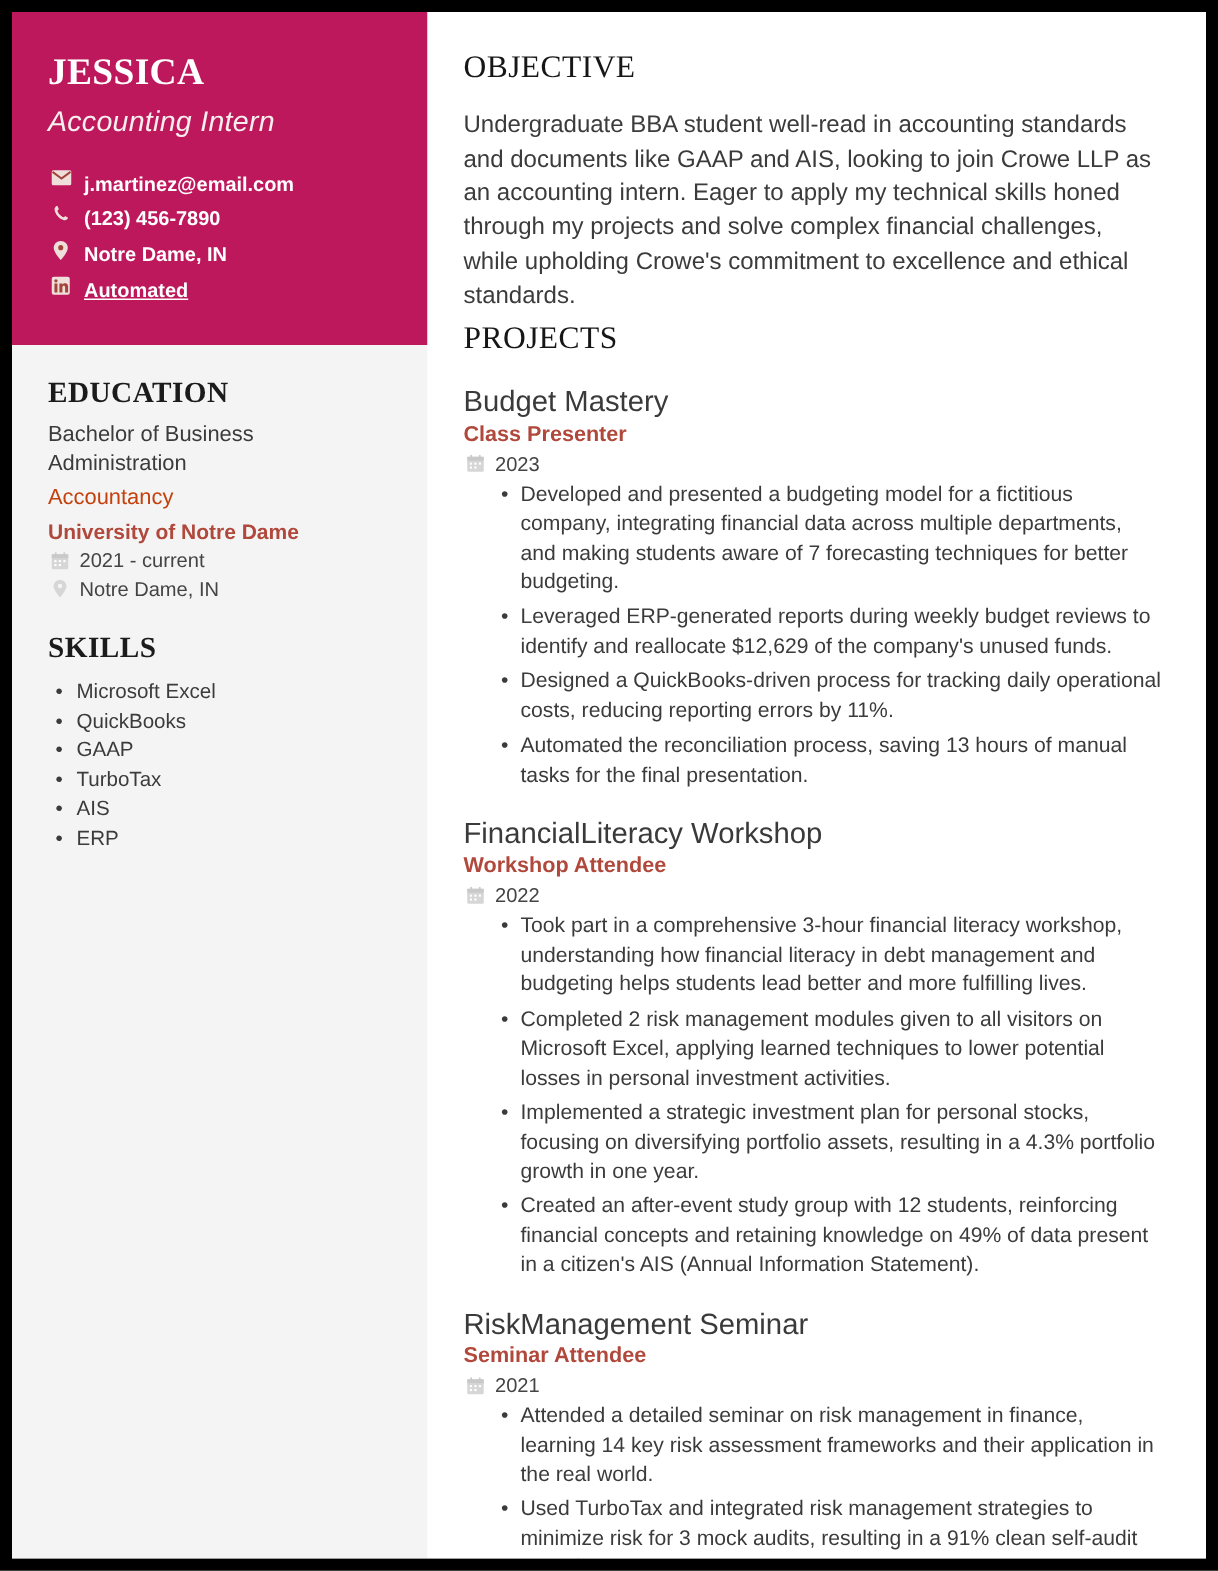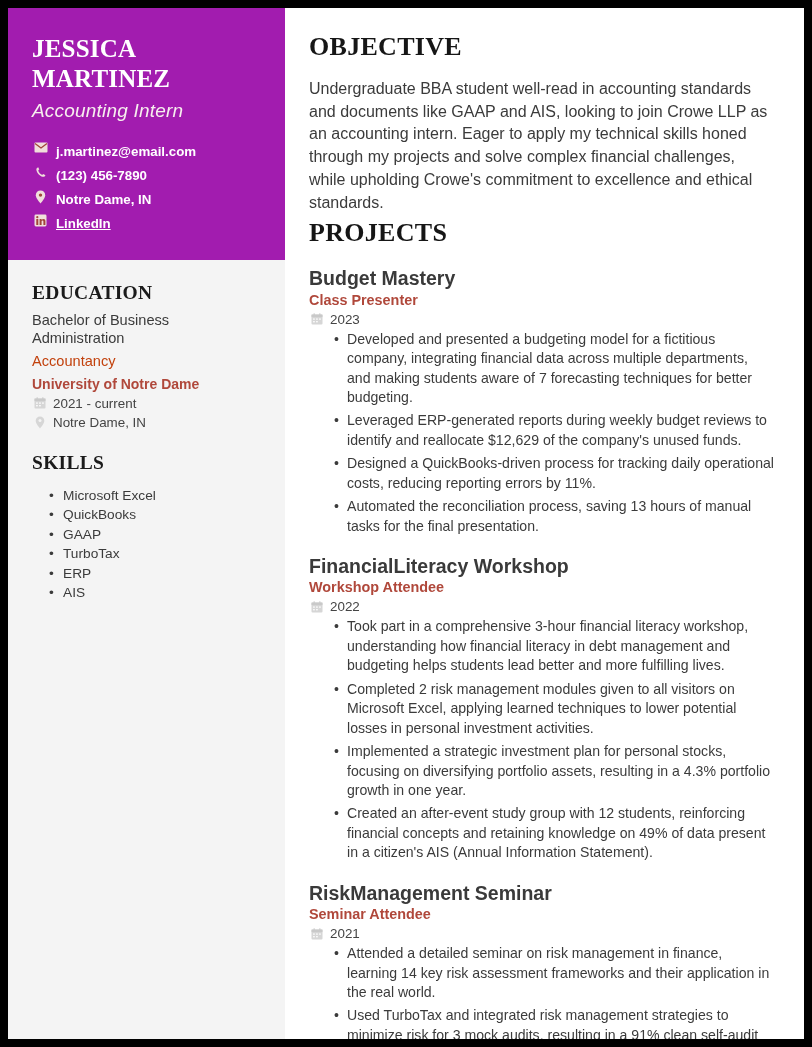--- a/index.html
+++ b/index.html
@@ -26,21 +26,21 @@
 
   
   .sidebar {
     width: 277px;
     flex: 0 0 277px;
     background: #f4f4f4;
     display: flex;
     flex-direction: column;
   }
   .sidebar-header {
-    background: #a21caf;
+    background: #be185d;
     padding: 26px 24px 22px 24px;
   }
   .name-line {
     font-family: "Liberation Serif", serif;
     font-weight: bold;
     font-size: 25px;
     line-height: 1.18;
     color: #ffffff;
     letter-spacing: 0.2px;
   }
@@ -120,21 +120,21 @@
     margin-right: 6px;
     display: flex;
     align-items: center;
     justify-content: center;
     color: #d2d2d2;
   }
   .meta-icon svg { display: block; }
 
   .skills-block { margin-top: 22px; }
   .skills-list {
-    margin: 12px;
+    margin: 0;
     padding-left: 17px;
     list-style: none;
   }
   .skills-list li {
     position: relative;
     font-size: 13.7px;
     color: #3b3b3b;
     line-height: 1.42;
     padding-left: 2px;
   }
@@ -147,38 +147,38 @@
 
   
   .main {
     flex: 1;
     background: #ffffff;
     padding: 24px 30px 0 24px;
     box-sizing: border-box;
   }
   .main-heading {
     font-family: "Liberation Serif", serif;
-    font-weight: bold;
-    font-size: 26px;
+    font-weight: normal;
+    font-size: 21px;
     color: #161616;
     letter-spacing: 0.3px;
     margin: 0 0 8px 0;
   }
   .objective-text {
     font-size: 16px;
     line-height: 1.42;
     color: #3b3b3b;
     margin-bottom: 4px;
   }
   .projects-heading { margin-top: 0; margin-bottom: 4px; }
 
   .project { margin-bottom: 17px; }
   .project-title {
     font-size: 19.5px;
-    font-weight: bold;
+    font-weight: normal;
     color: #3a3a3a;
     line-height: 1.25;
     margin-top: 18px;
   }
   .project-role {
     font-size: 14.4px;
     font-weight: bold;
     color: #b0483b;
     margin-top: 1px;
   }
@@ -210,21 +210,20 @@
 </style>
 </head>
 <body>
 
 <div class="page">
 
   <aside class="sidebar">
 
     <div class="sidebar-header">
       <div class="name-line">JESSICA</div>
-      <div class="name-line">MARTINEZ</div>
       <div class="job-title">Accounting Intern</div>
 
       <div class="contact-list">
 
         <div class="contact-row">
           <span class="contact-icon">
             <svg width="14" height="11" viewBox="0 0 14 11">
                 <rect x="0.5" y="0.5" width="13" height="10" rx="1" fill="#f0dedb"></rect>
                 <path d="M1 1.6 L7 6 L13 1.6" stroke="#a2443a" stroke-width="1.3" fill="none"></path>
               </svg>
@@ -253,21 +252,21 @@
 
         <div class="contact-row link">
           <span class="contact-icon">
             <svg width="13" height="13" viewBox="0 0 13 13">
                 <rect x="0.5" y="0.5" width="12" height="12" rx="1.4" fill="#f0dedb"></rect>
                 <rect x="2.3" y="5" width="2" height="6" fill="#a2443a"></rect>
                 <circle cx="3.3" cy="3.2" r="1.1" fill="#a2443a"></circle>
                 <path d="M5.6 5 h2 v0.9 c0.4-0.7 1.1-1 1.9-1 c1.2 0 1.9 0.8 1.9 2.2 V11 h-2 V7.6 c0-0.7-0.3-1.1-0.9-1.1 c-0.6 0-0.9 0.4-0.9 1.1 V11 h-2 Z" fill="#a2443a"></path>
               </svg>
           </span>
-          <span class="contact-text">LinkedIn</span>
+          <span class="contact-text">Automated</span>
         </div>
 
       </div>
     </div>
 
     <div class="sidebar-body">
 
       <div class="education-block">
         <div class="side-heading">EDUCATION</div>
         <div class="edu-degree">Bachelor of Business Administration</div>
@@ -302,22 +301,22 @@
         </div>
       </div>
 
       <div class="skills-block">
         <div class="side-heading">SKILLS</div>
         <ul class="skills-list">
           <li>Microsoft Excel</li>
           <li>QuickBooks</li>
           <li>GAAP</li>
           <li>TurboTax</li>
+          <li>AIS</li>
           <li>ERP</li>
-          <li>AIS</li>
         </ul>
       </div>
 
     </div>
   </aside>
 
   <main class="main">
 
     <section>
       <h2 class="main-heading">OBJECTIVE</h2>

